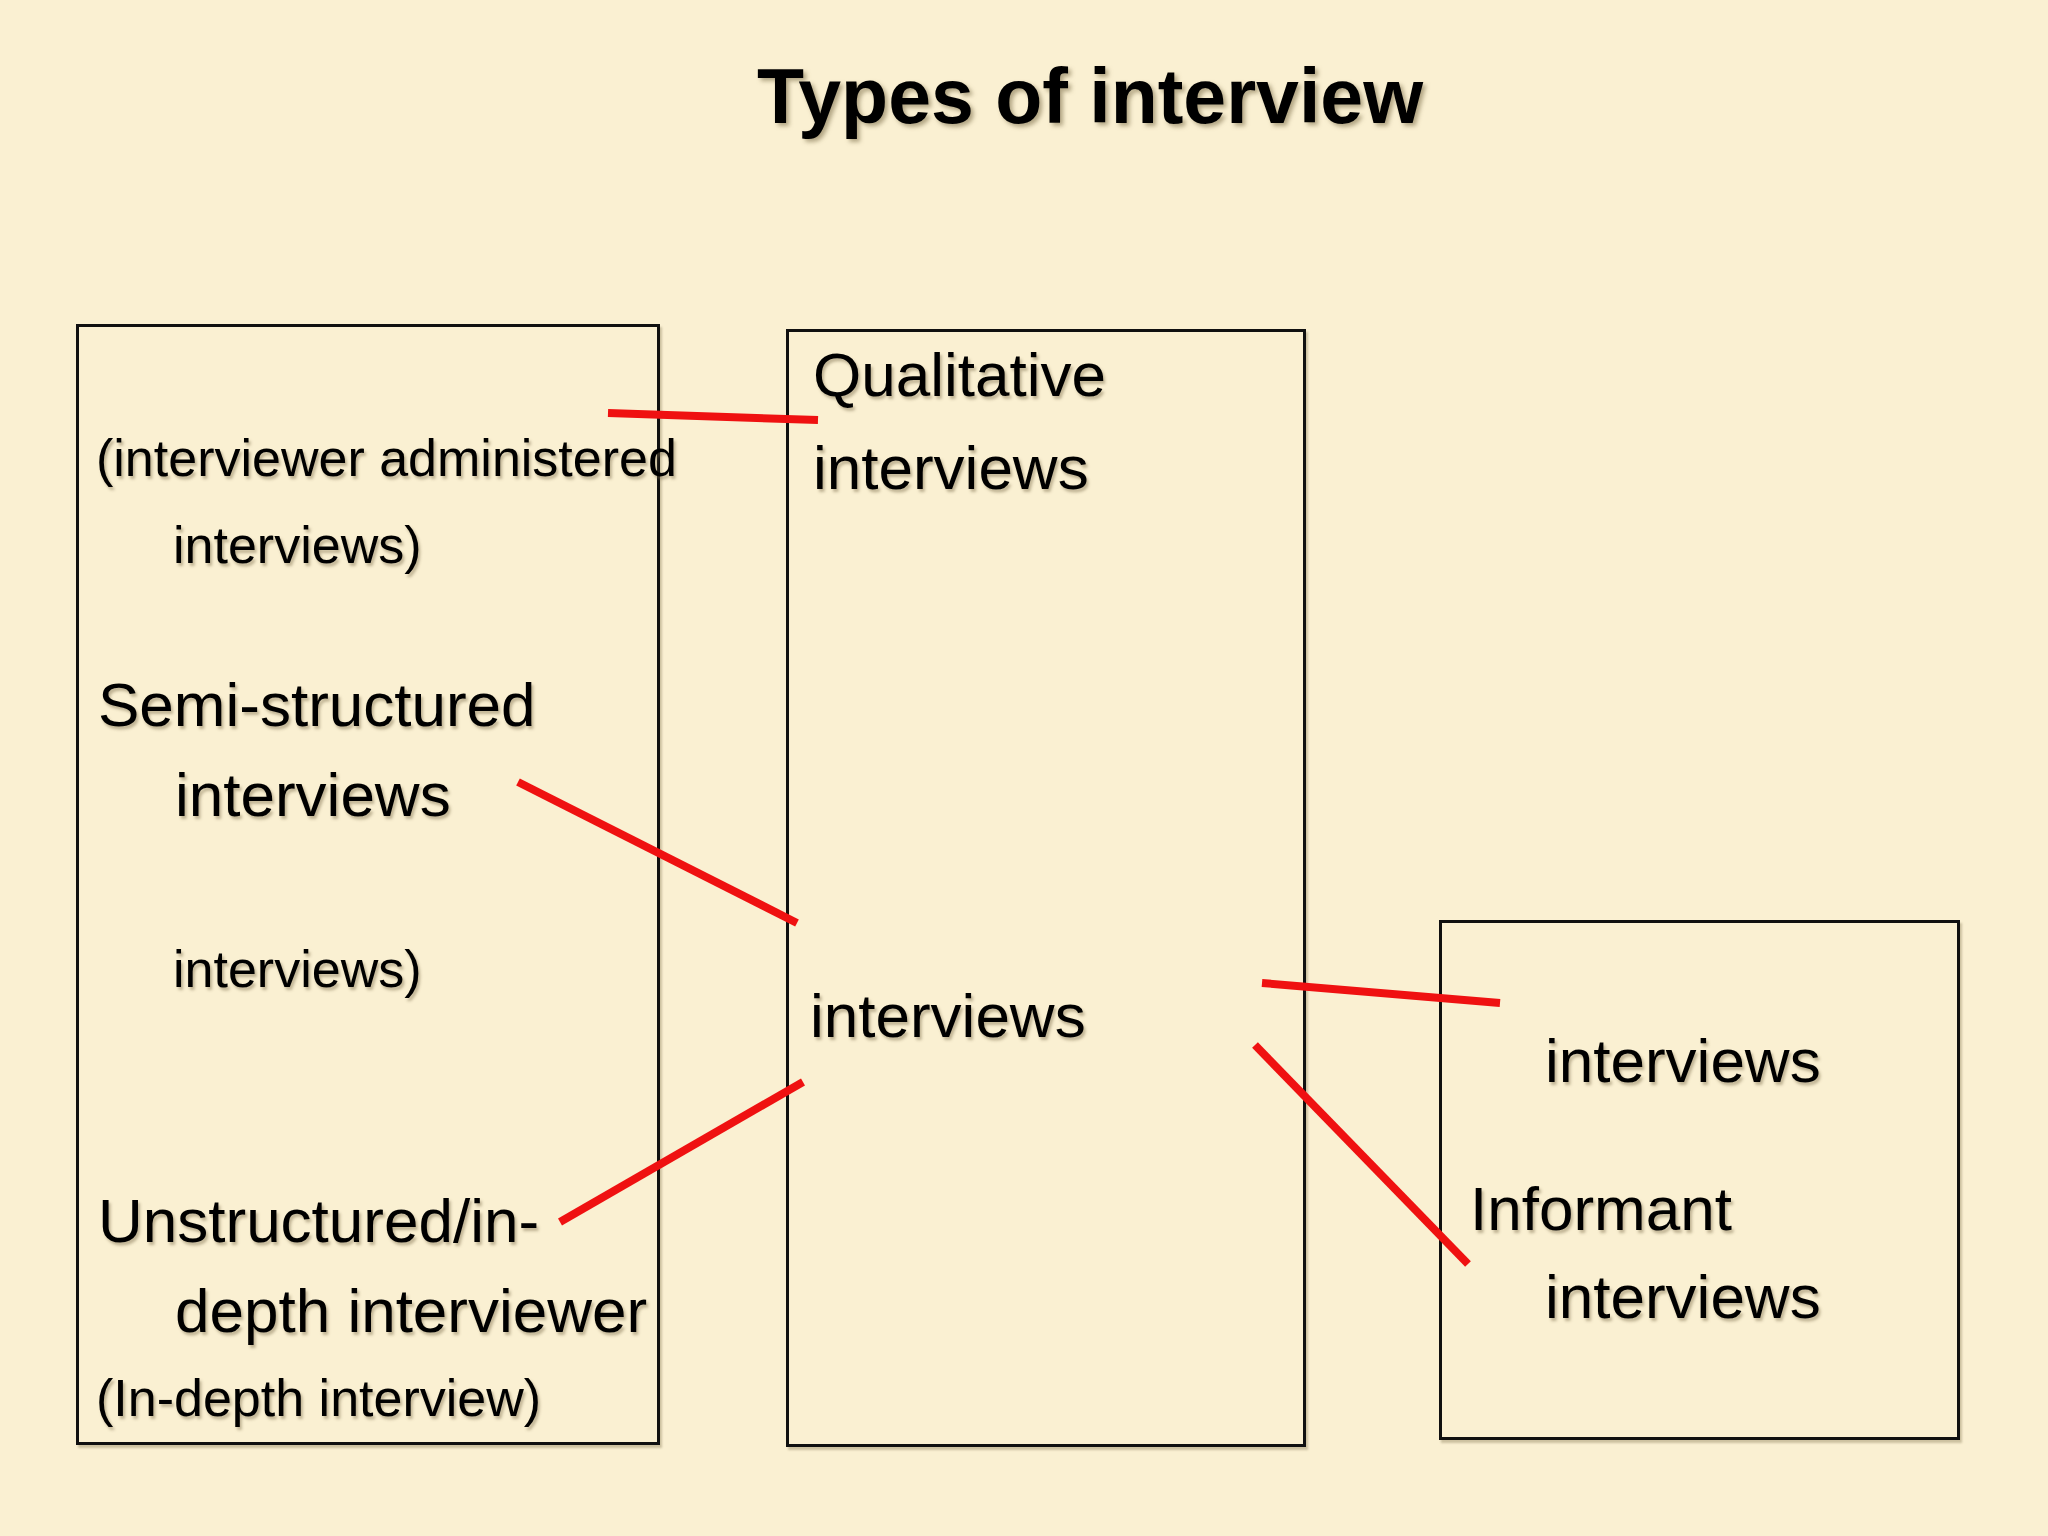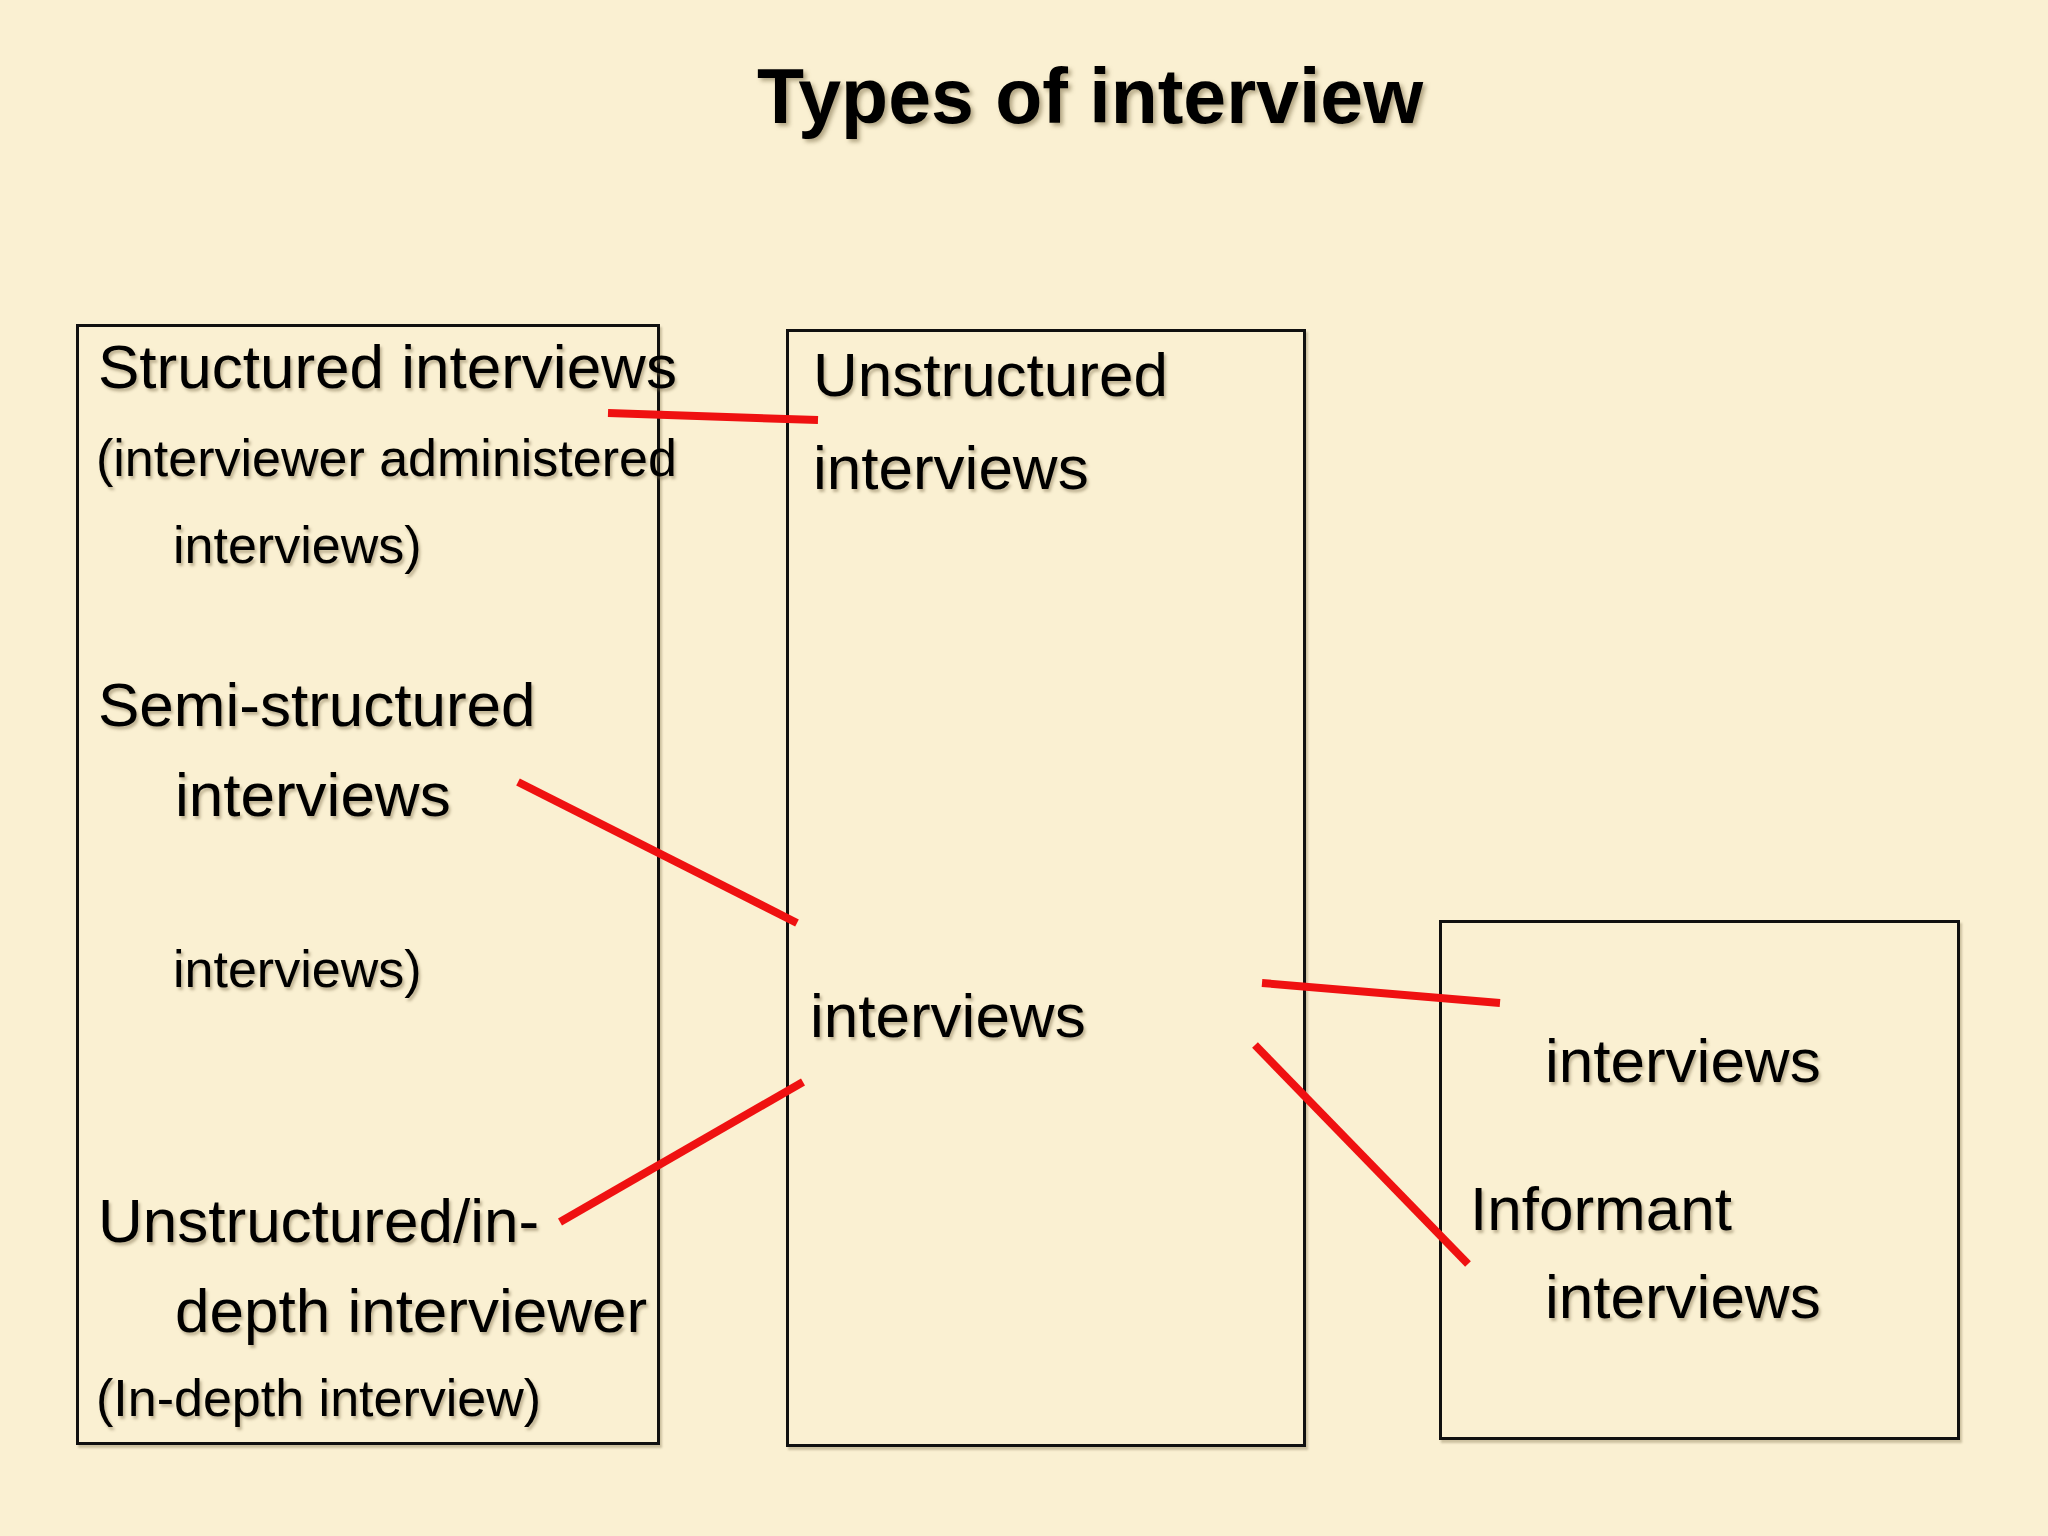--- a/index.html
+++ b/index.html
@@ -55,33 +55,32 @@
   <div class="box" id="box-right"></div>
 
   <svg class="connectors" viewBox="0 0 2048 1536">
     <line x1="608" y1="413" x2="818" y2="420" stroke="#ef1111"></line>
     <line x1="518" y1="782" x2="797" y2="923" stroke="#ef1111"></line>
     <line x1="560" y1="1222" x2="803" y2="1082" stroke="#ef1111"></line>
     <line x1="1262" y1="983" x2="1500" y2="1003" stroke="#ef1111"></line>
     <line x1="1255" y1="1045" x2="1468" y2="1264" stroke="#ef1111"></line>
   </svg>
 
-  <div class="t main" style="left:98px;top:336px">Structured interviews</div>
   <div class="t sub" style="left:96px;top:432px">(interviewer administered</div>
   <div class="t sub" style="left:173px;top:519px">interviews)</div>
 
   <div class="t main" style="left:98px;top:674px">Semi-structured</div>
   <div class="t main" style="left:175px;top:764px">interviews</div>
   <div class="t sub" style="left:173px;top:943px">interviews)</div>
 
   <div class="t main" style="left:98px;top:1190px">Unstructured/in-</div>
   <div class="t main" style="left:175px;top:1280px">depth interviewer</div>
   <div class="t sub" style="left:96px;top:1372px">(In-depth interview)</div>
 
-  <div class="t main" style="left:813px;top:344px">Unstructured</div>
+  <div class="t main" style="left:813px;top:344px">Qualitative</div>
   <div class="t main" style="left:813px;top:437px">interviews</div>
   <div class="t main" style="left:810px;top:985px">interviews</div>
 
   <div class="t main" style="left:1545px;top:1030px">interviews</div>
   <div class="t main" style="left:1470px;top:1178px">Informant</div>
   <div class="t main" style="left:1545px;top:1266px">interviews</div>
 
 </div>
 
 </body></html>

